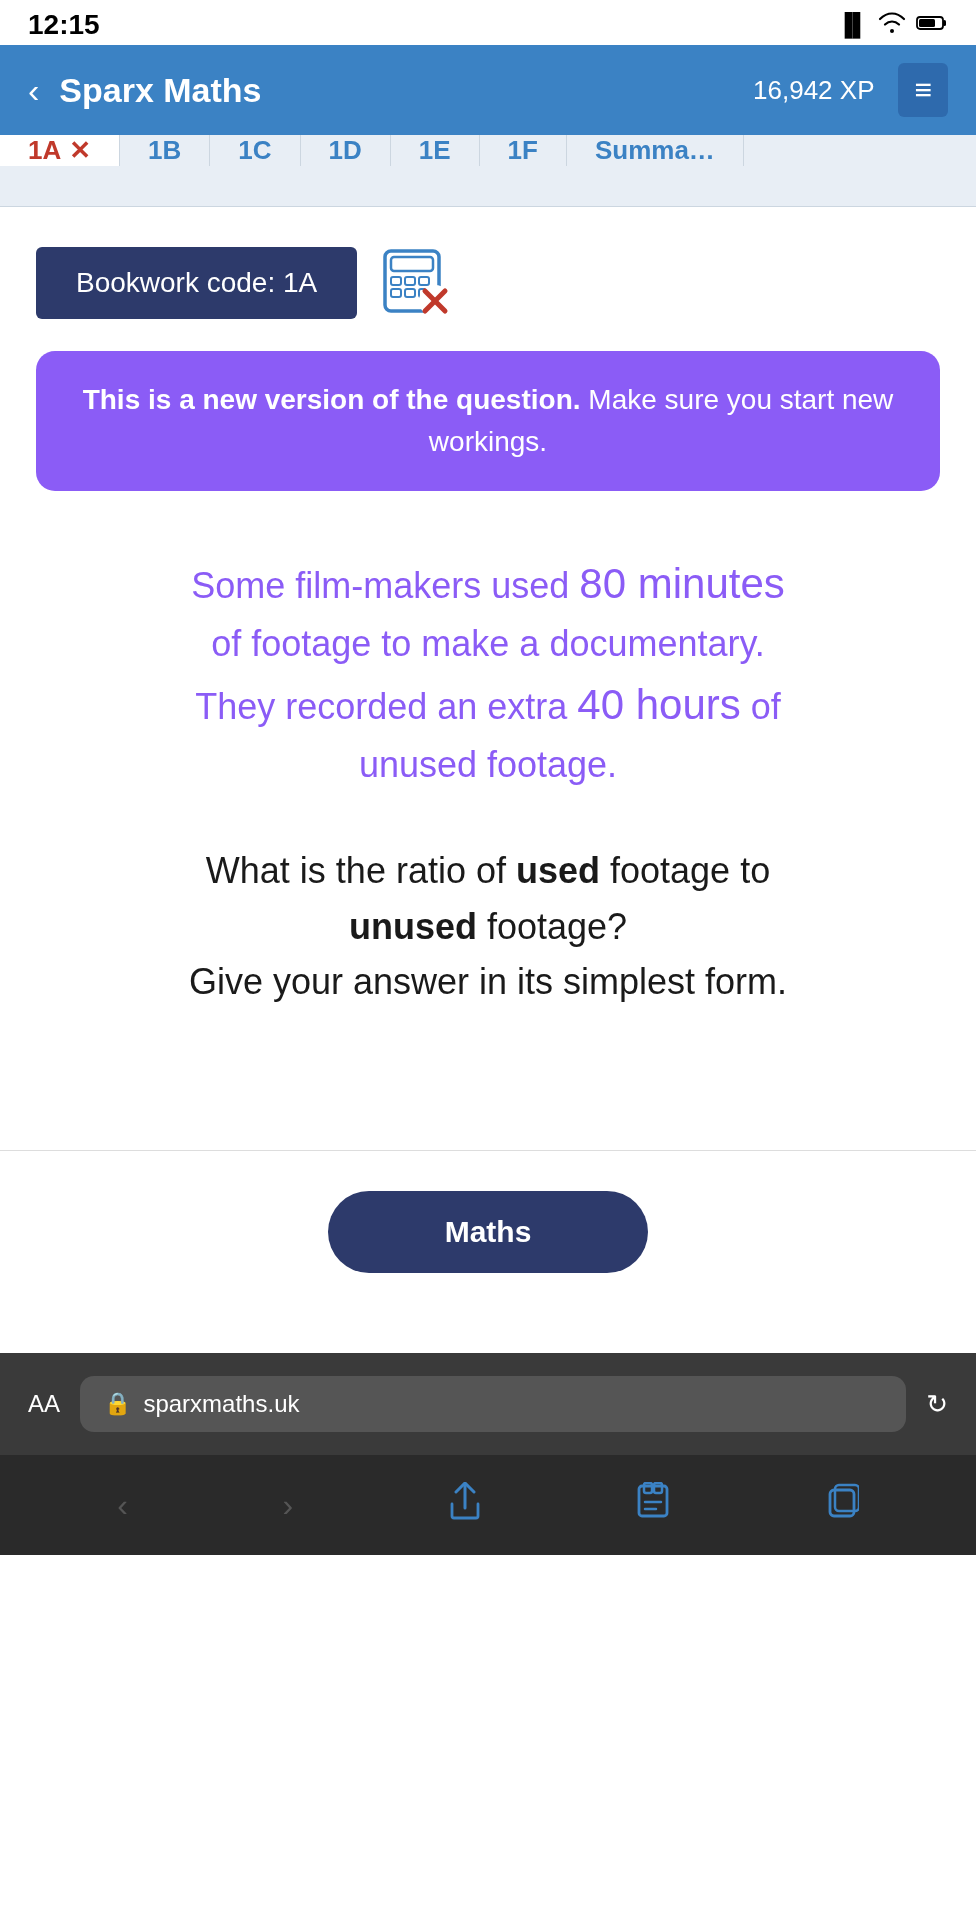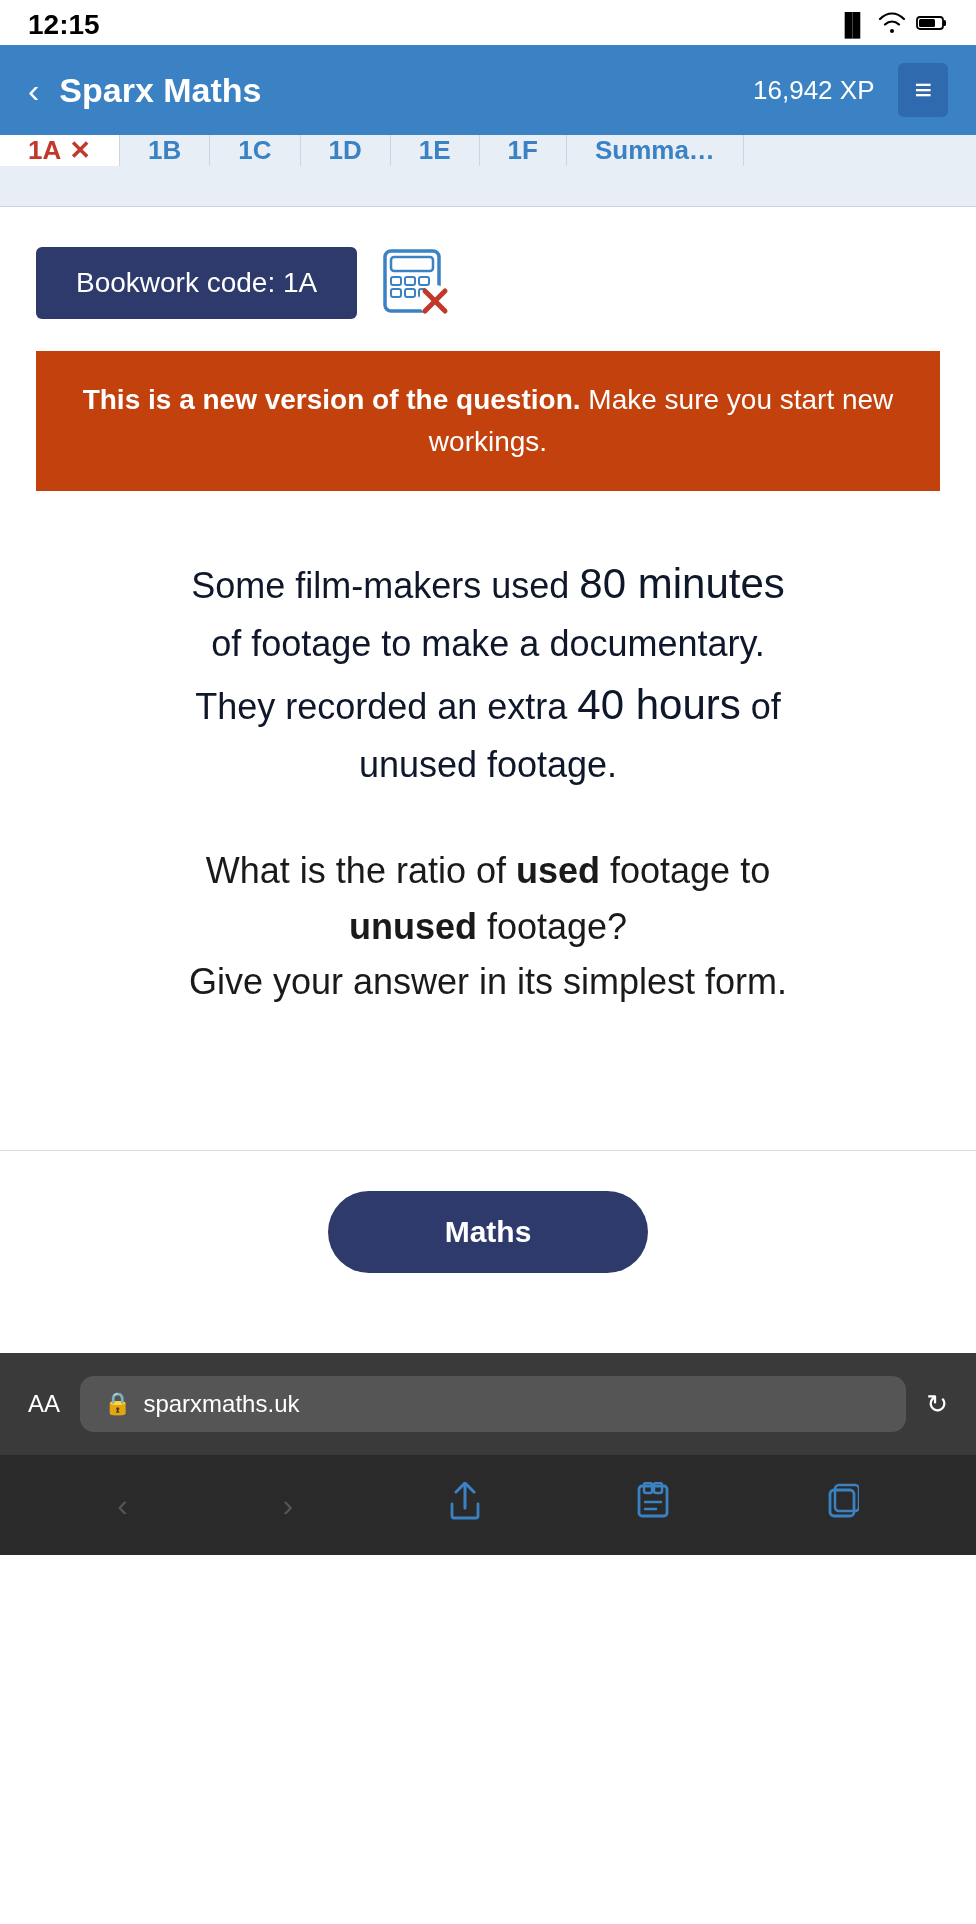--- a/index.html
+++ b/index.html
@@ -119,39 +119,39 @@
       background: #2d3a6b;
       color: #fff;
       font-size: 28px;
       padding: 20px 40px;
       border-radius: 6px;
       font-weight: 500;
     }
 
     
     .notice-banner {
-      background: #c2410c;
-      color: #fff;
-      border-radius: 0;
+      background: #8b5cf6;
+      color: #fff;
+      border-radius: 19px;
       padding: 28px 36px;
       font-size: 28px;
       line-height: 1.5;
       text-align: center;
       margin-bottom: 60px;
     }
     .notice-banner strong {
       font-weight: 800;
     }
 
     
     .question-text {
       font-size: 36px;
       line-height: 1.55;
       text-align: center;
-      color: #0f172a;
+      color: #8b5cf6;
       margin-bottom: 50px;
     }
     .question-text .big-num {
       font-size: 42px;
       font-weight: 500;
     }
 
     .question-part2 {
       font-size: 36px;
       line-height: 1.55;

